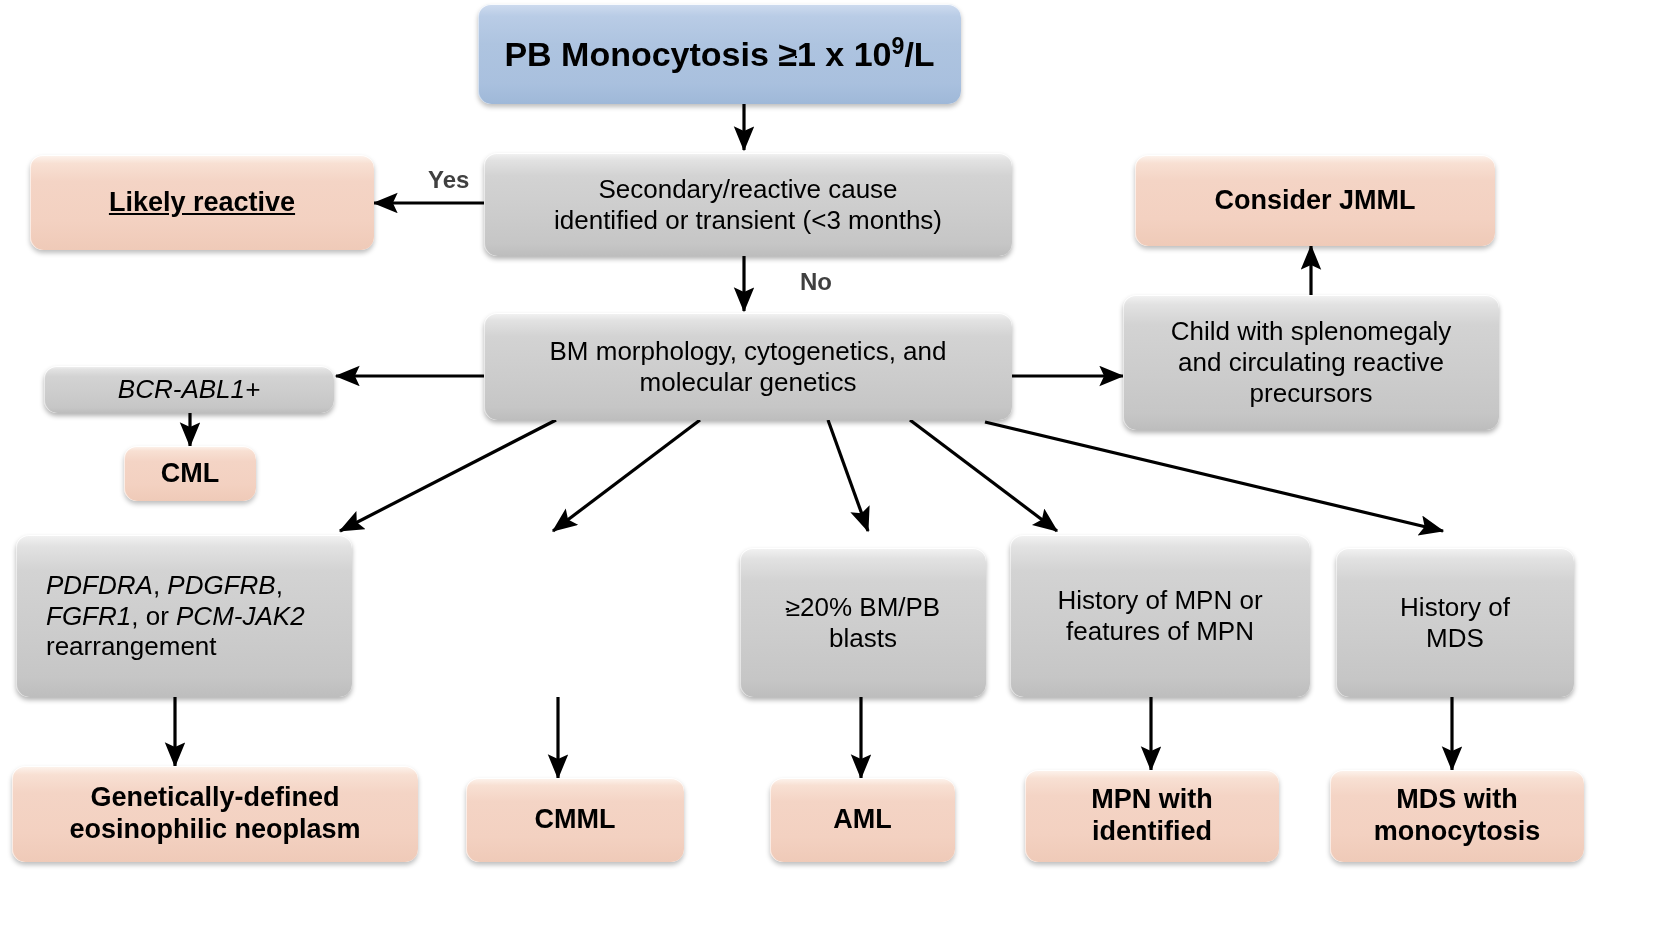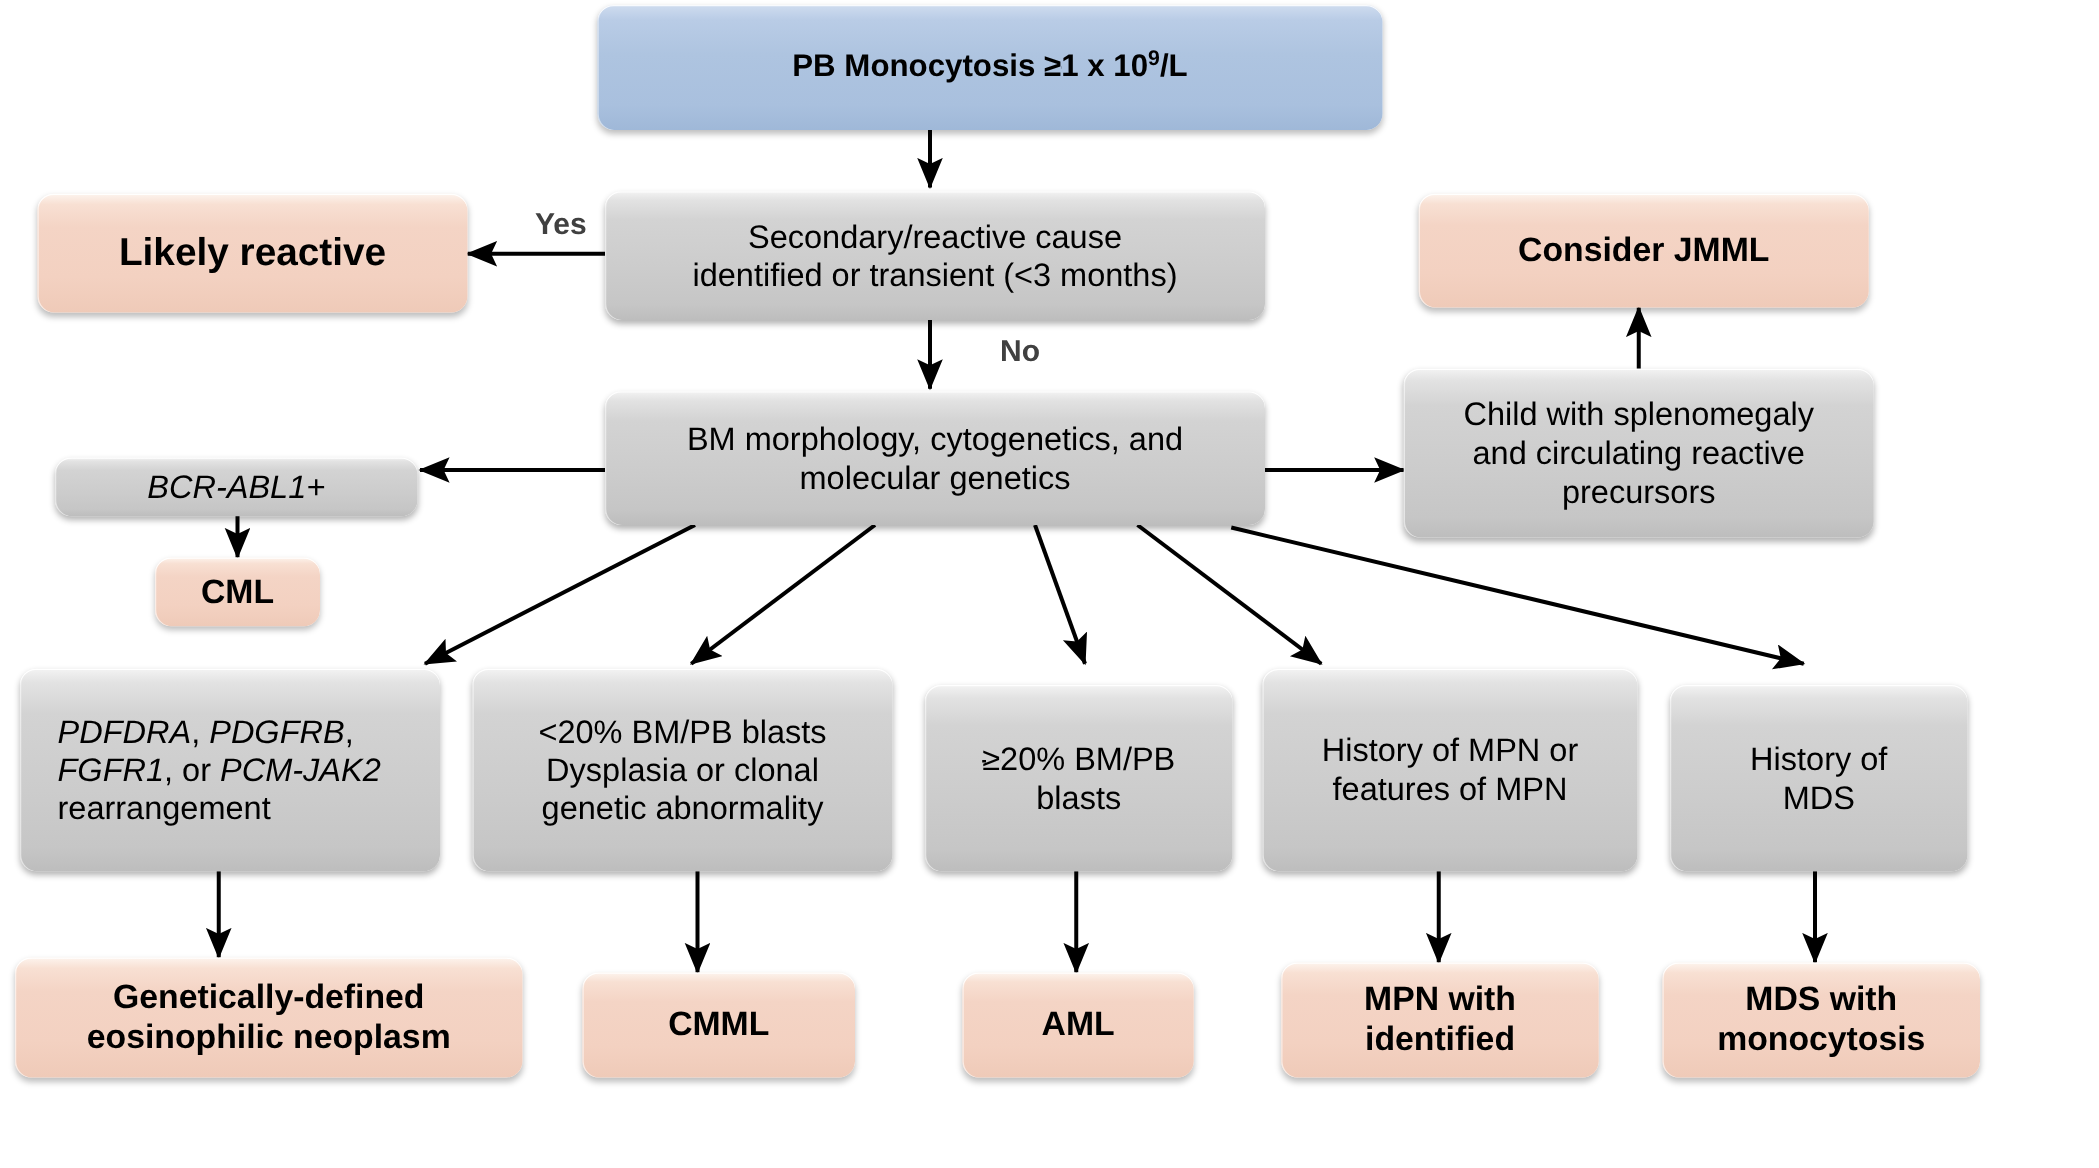--- a/index.html
+++ b/index.html
@@ -137,25 +137,25 @@
       <line x1="985" y1="422" x2="1443" y2="531"></line>
 
       <line x1="175" y1="697" x2="175" y2="766"></line>
       <line x1="558" y1="697" x2="558" y2="778"></line>
       <line x1="861" y1="697" x2="861" y2="778"></line>
       <line x1="1151" y1="697" x2="1151" y2="770"></line>
       <line x1="1452" y1="697" x2="1452" y2="770"></line>
     </g>
   </svg>
 
-  <div class="node n-blue" style="left:478px; top:4px; width:628px; height:100px; font-size:25px;">
+  <div class="node n-blue" style="left:478px; top:4px; width:483px; height:100px; font-size:34px;">
     <span class="txt"><span>PB Monocytosis </span><span class="ge">≥</span><span>1 x 10</span><sup class="exp">9</sup><span>/L</span></span>
   </div>
 
-  <div class="node n-peach" style="left:30px; top:155px; width:344px; height:95px; font-size:31px;">
+  <div class="node n-peach" style="left:30px; top:155px; width:344px; height:95px; font-size:27px;text-decoration:underline;">
     <span class="txt">Likely reactive</span>
   </div>
 
   <div class="edge-label" style="left:400px; top:166px; font-size:24px;">Yes</div>
 
   <div class="node n-grey" style="left:484px; top:153px; width:528px; height:103px; font-size:26px;">
     <span class="txt">Secondary/reactive cause
 identified or transient (&lt;3 months)</span>
   </div>
 
@@ -181,25 +181,20 @@
   </div>
 
   <div class="node n-peach" style="left:124px; top:446px; width:132px; height:55px; font-size:27px;">
     <span class="txt">CML</span>
   </div>
 
   <div class="node n-grey" style="left:16px; top:535px; width:336px; height:162px; font-size:26px; justify-content:flex-start;">
     <span class="txt" style="text-align:left; padding-left:20px;"><i class="gene">PDFDRA</i><span>, </span><i class="gene">PDGFRB</i><span>,</span><br><i class="gene">FGFR1</i><span>, or </span><i class="gene">PCM-JAK2</i><br><span>rearrangement</span></span>
   </div>
 
-  <div class="node n-grey" style="left:378px; top:535px; width:336px; height:162px; font-size:26px;">
-    <span class="txt">&lt;20% BM/PB blasts
-Dysplasia or clonal
-genetic abnormality</span>
-  </div>
 
   <div class="node n-grey" style="left:740px; top:548px; width:246px; height:149px; font-size:26px;">
     <span class="txt"><span class="ge">≥</span><span>20% BM/PB</span><br><span>blasts</span></span>
   </div>
 
   <div class="node n-grey" style="left:1010px; top:535px; width:300px; height:162px; font-size:26px;">
     <span class="txt">History of MPN or
 features of MPN</span>
   </div>
 

